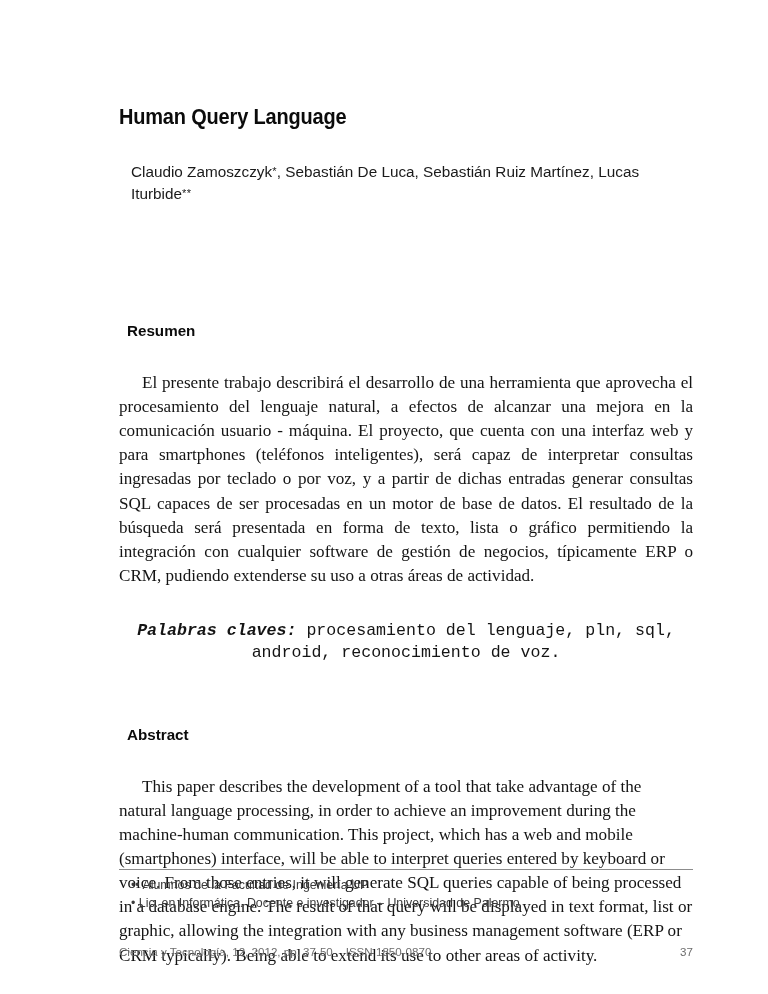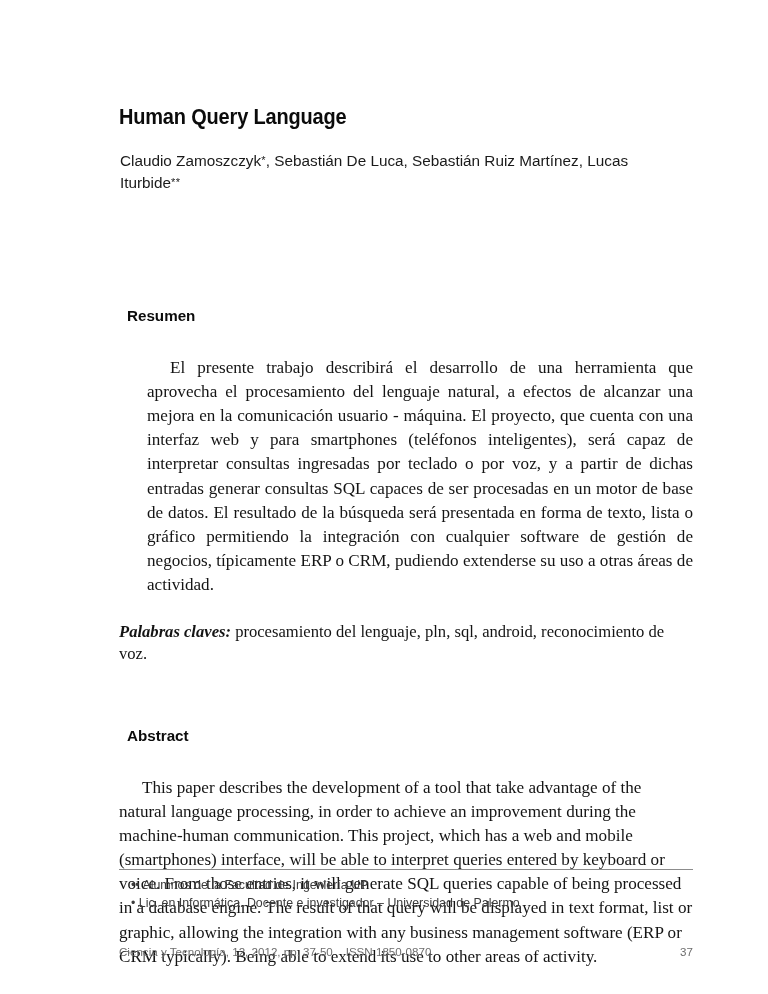--- a/index.html
+++ b/index.html
@@ -49,21 +49,21 @@
     transform-origin: left center;
   }
 
   
   .authors {
     font-family: "Liberation Sans", sans-serif;
     font-weight: 400;
     font-size: 15.3px;
     line-height: 21.5px;
     color: #1a1a1a;
-    margin: 1px;
+    margin: 12px;
     padding-top: 19px;
     width: 566px;
   }
   .authors sup {
     font-size: 11px;
     vertical-align: 0.18em;
     letter-spacing: 0.4px;
   }
 
   
@@ -81,33 +81,34 @@
   
   .body-text {
     font-family: "Liberation Serif", serif;
     font-size: 17.1px;
     line-height: 24.1px;
     color: #141414;
     margin: 0;
     text-indent: 23px;
     hyphens: none;
   }
-  .body-text.justified { text-align: justify; margin-left: 28px; }
+  .body-text.justified { text-align: justify; }
   .body-text.ragged    { text-align: left; }
 
   .para-resumen  { padding-top: 23px; }
   .para-abstract { padding-top: 23px; }
 
   
   .keywords {
-    font-family: Liberation Serif, serif;
+    font-family: Liberation Mono, monospace;
     font-size: 16.6px;
     line-height: 22px;
     color: #141414;
-    margin: 0;
+    margin: 8px;
+    text-align: center;
   }
   .keywords-es { padding-top: 24px; }
   .keywords-en { padding-top: 25px; }
   .keywords .kw-label {
     font-weight: 700;
     font-style: italic;
   }
   .keywords .kw-value { font-style: normal; }
 
   

